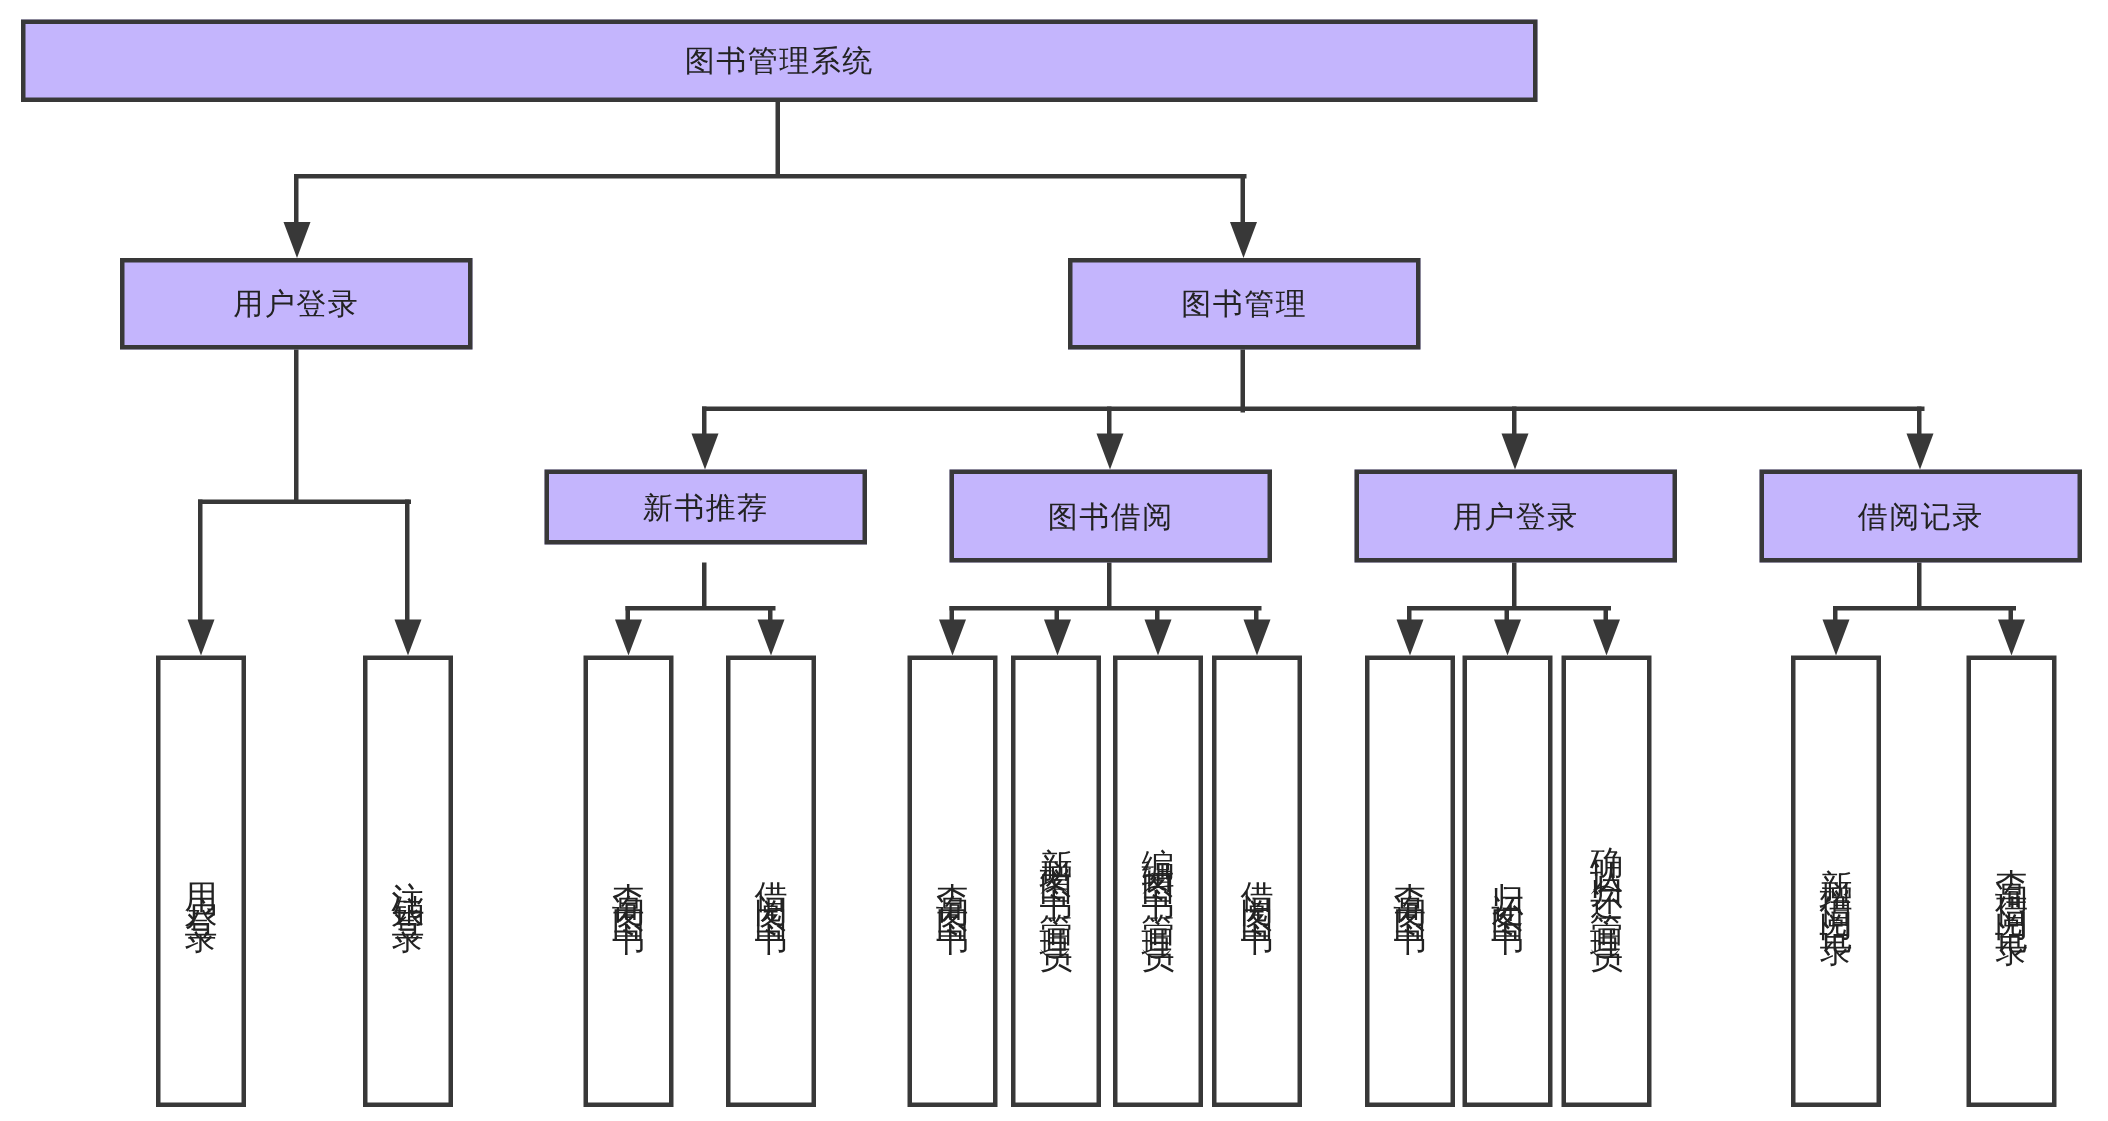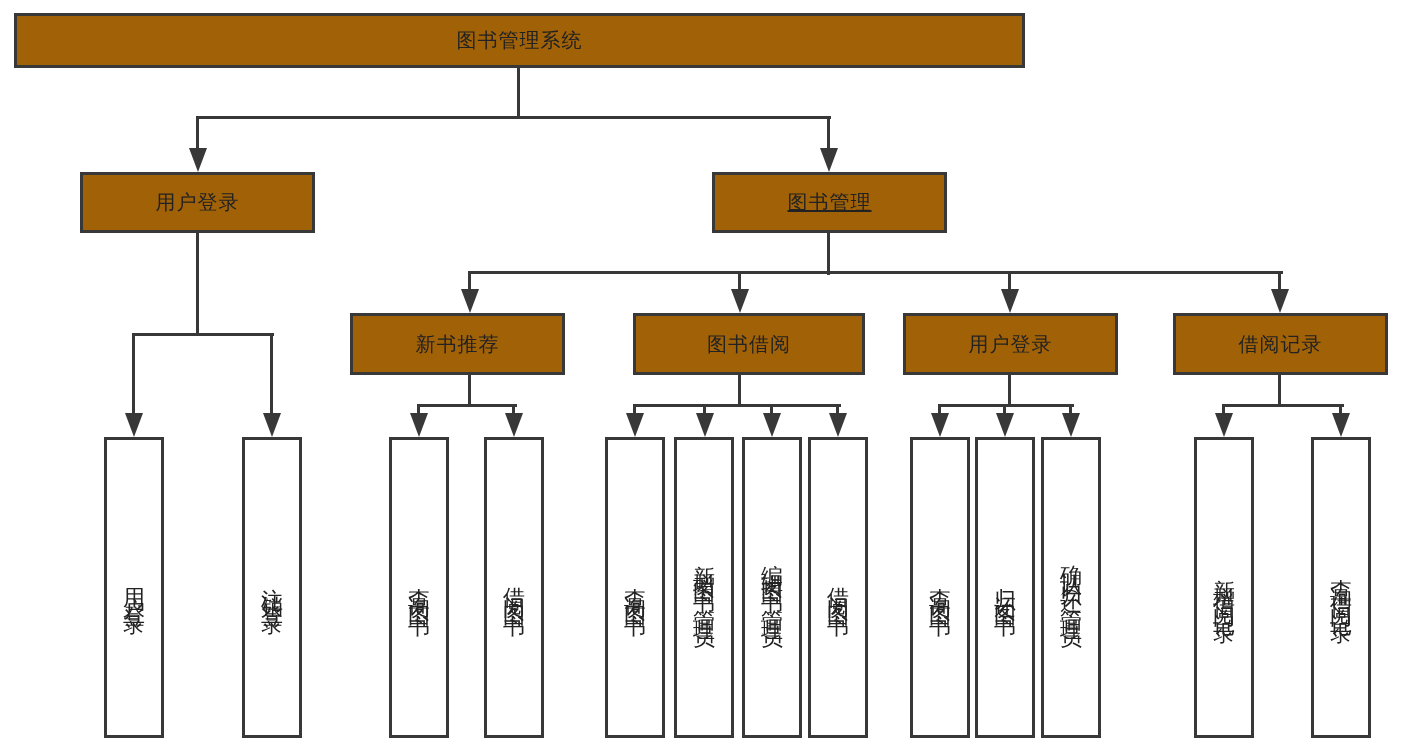--- a/index.html
+++ b/index.html
@@ -9,21 +9,21 @@
     height: 747px;
     background: #ffffff;
     font-family: "Liberation Sans", "DejaVu Sans", sans-serif;
     overflow: hidden;
   }
   
   .node {
     position: absolute;
     box-sizing: border-box;
     border: 3px solid #383838;
-    background: #a16207;
+    background: #c4b5fd;
     color: #222222;
     display: flex;
     align-items: center;
     justify-content: center;
     font-size: 20px;
     letter-spacing: 1px;
     white-space: nowrap;
   }
   .leaf {
     position: absolute;
@@ -75,42 +75,42 @@
   <div class="node" style="left:14px; top:13px; width:1011px; height:55px;">图书管理系统</div>
 
   <div class="vl" style="left:517px; top:68px; height:50px;"></div>
   <div class="hl" style="left:196px; top:116px; width:635px;"></div>
   <div class="vl" style="left:196px; top:116px; height:34px;"></div>
   <div class="ar" style="left:189px; top:148px;"></div>
   <div class="vl" style="left:827px; top:116px; height:34px;"></div>
   <div class="ar" style="left:820px; top:148px;"></div>
 
   <div class="node" style="left:80px; top:172px; width:235px; height:61px;">用户登录</div>
-  <div class="node" style="left:712px; top:172px; width:235px; height:61px;text-decoration:underline;">图书管理</div>
+  <div class="node" style="left:712px; top:172px; width:235px; height:61px;">图书管理</div>
 
   <div class="vl" style="left:196px; top:233px; height:102px;"></div>
   <div class="hl" style="left:132px; top:333px; width:142px;"></div>
   <div class="vl" style="left:132px; top:333px; height:82px;"></div>
   <div class="ar" style="left:125px; top:413px;"></div>
   <div class="vl" style="left:270px; top:333px; height:82px;"></div>
   <div class="ar" style="left:263px; top:413px;"></div>
 
   <div class="vl" style="left:827px; top:233px; height:42px;"></div>
   <div class="hl" style="left:468px; top:271px; width:815px;"></div>
   <div class="vl" style="left:468px; top:271px; height:20px;"></div>
   <div class="ar" style="left:461px; top:289px;"></div>
   <div class="vl" style="left:738px; top:271px; height:20px;"></div>
   <div class="ar" style="left:731px; top:289px;"></div>
   <div class="vl" style="left:1008px; top:271px; height:20px;"></div>
   <div class="ar" style="left:1001px; top:289px;"></div>
   <div class="vl" style="left:1278px; top:271px; height:20px;"></div>
   <div class="ar" style="left:1271px; top:289px;"></div>
 
-  <div class="node" style="left:350px; top:313px; width:215px; height:62px;">新书推荐</div>
-  <div class="node" style="left:633px; top:313px; width:232px; height:62px;">图书借阅</div>
+  <div class="node" style="left:363px; top:313px; width:215px; height:50px;">新书推荐</div>
+  <div class="node" style="left:633px; top:313px; width:215px; height:62px;">图书借阅</div>
   <div class="node" style="left:903px; top:313px; width:215px; height:62px;">用户登录</div>
   <div class="node" style="left:1173px; top:313px; width:215px; height:62px;">借阅记录</div>
 
   <div class="vl" style="left:468px; top:375px; height:31px;"></div>
   <div class="hl" style="left:417px; top:404px; width:100px;"></div>
   <div class="vl" style="left:417px; top:404px; height:11px;"></div>
   <div class="ar" style="left:410px; top:413px;"></div>
   <div class="vl" style="left:512px; top:404px; height:11px;"></div>
   <div class="ar" style="left:505px; top:413px;"></div>
 

